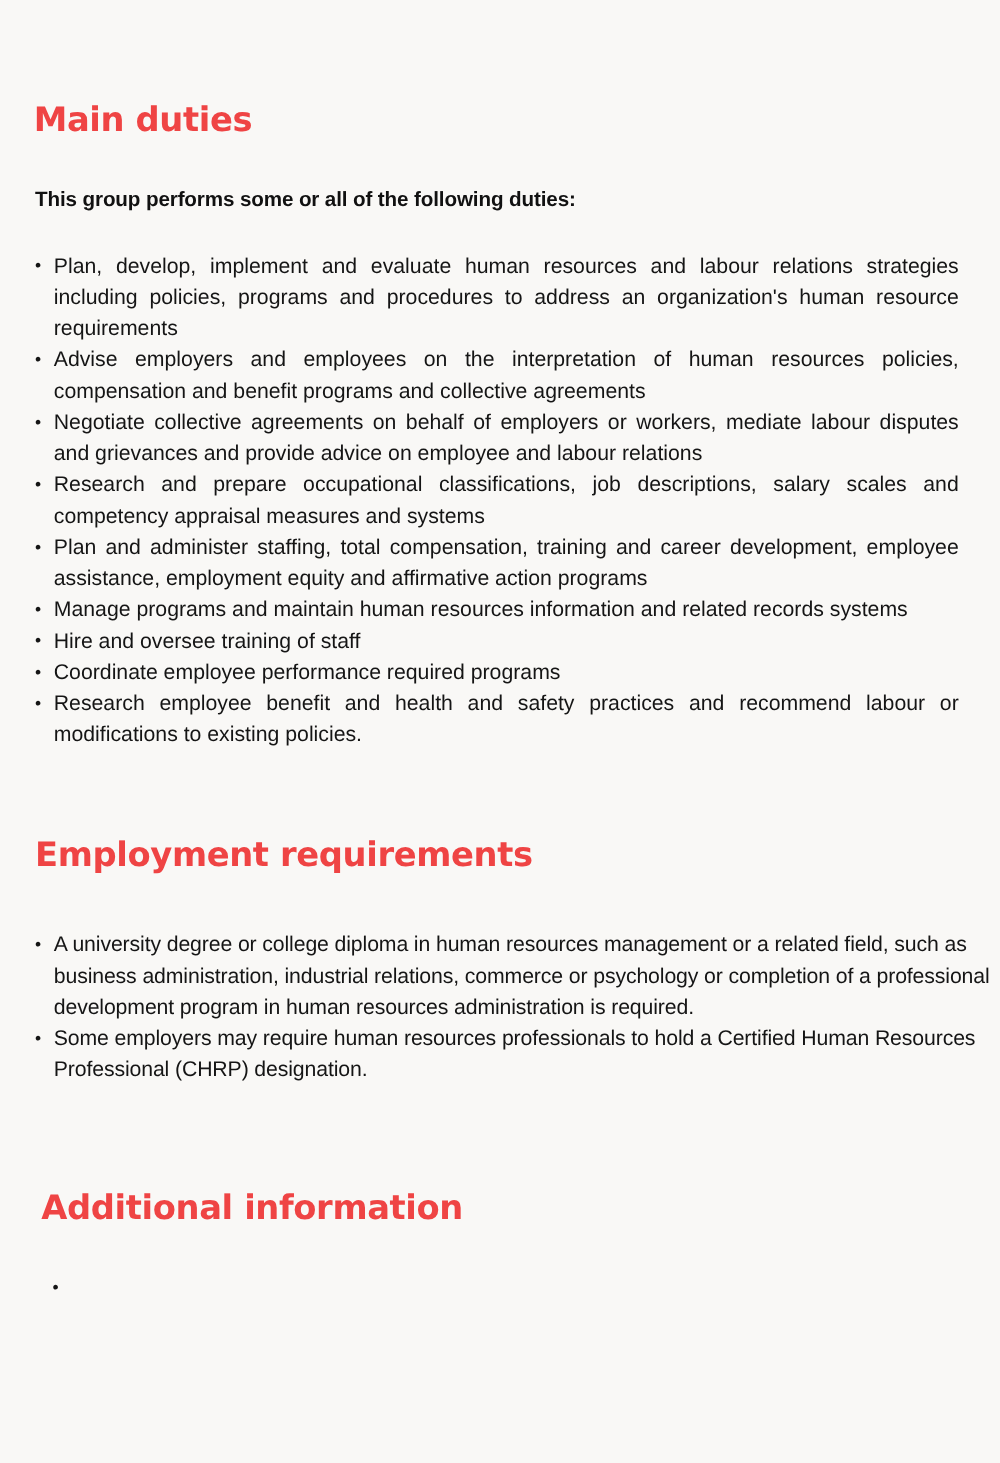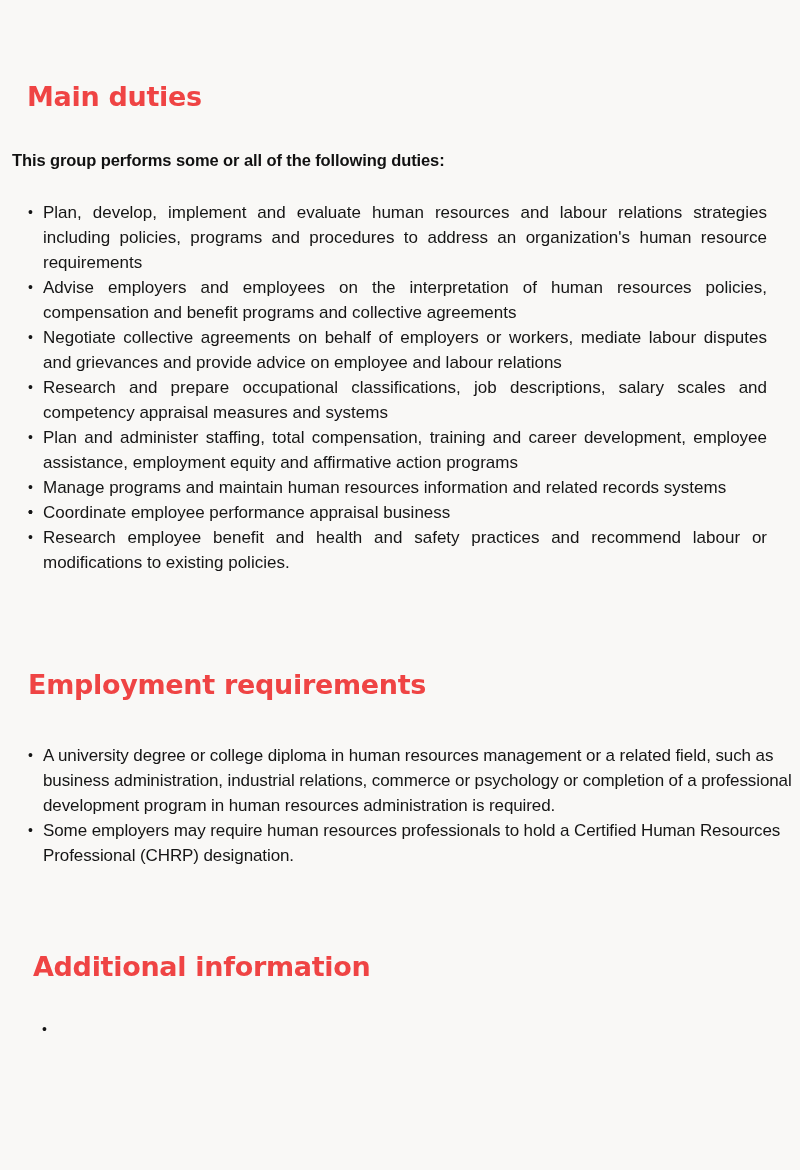--- a/index.html
+++ b/index.html
@@ -24,21 +24,21 @@
       letter-spacing: -0.3px;
       color: #ef4444;
       line-height: 1;
     }
     #h-main { left: 27px; top: 83px; }
     #h-emp { left: 28px; top: 671px; }
     #h-add { left: 33px; top: 917px; margin-top: 36px; }
 
     .intro {
       position: absolute;
-      left: 12px;
+      left: 28px;
       top: 151px;
       margin: 0;
       font-weight: bold;
       font-size: 16.5px;
       color: #111;
       letter-spacing: -0.1px;
     }
     ul.list {
       position: absolute;
       margin: 0;
@@ -84,22 +84,22 @@
 <h2 id="h-main" class="heading">Main duties</h2>
 <p class="intro">This group performs some or all of the following duties:</p>
 
 <ul id="list-duties" class="list">
   <li><span class="bullet">•</span><span>Plan, develop, implement and evaluate human resources and labour relations strategies including policies, programs and procedures to address an organization's human resource requirements</span></li>
   <li><span class="bullet">•</span><span>Advise employers and employees on the interpretation of human resources policies, compensation and benefit programs and collective agreements</span></li>
   <li><span class="bullet">•</span><span>Negotiate collective agreements on behalf of employers or workers, mediate labour disputes and grievances and provide advice on employee and labour relations</span></li>
   <li><span class="bullet">•</span><span>Research and prepare occupational classifications, job descriptions, salary scales and competency appraisal measures and systems</span></li>
   <li><span class="bullet">•</span><span>Plan and administer staffing, total compensation, training and career development, employee assistance, employment equity and affirmative action programs</span></li>
   <li><span class="bullet">•</span><span>Manage programs and maintain human resources information and related records systems</span></li>
-  <li><span class="bullet">•</span></li>
-  <li><span class="bullet">•</span><span>Coordinate employee performance appraisal business</span></li>
+  <li><span class="bullet">•</span><span>Hire and oversee training of staff</span></li>
+  <li><span class="bullet">•</span><span>Coordinate employee performance required programs</span></li>
   <li><span class="bullet">•</span><span>Research employee benefit and health and safety practices and recommend labour or modifications to existing policies.</span></li>
 </ul>
 
 <h2 id="h-emp" class="heading">Employment requirements</h2>
 
 <ul id="list-emp" class="list">
   <li><span class="bullet">•</span><span>A university degree or college diploma in human resources management or a related field, such as business administration, industrial relations, commerce or psychology or completion of a professional development program in human resources administration is required.</span></li>
   <li><span class="bullet">•</span><span>Some employers may require human resources professionals to hold a Certified Human Resources Professional (CHRP) designation.</span></li>
 </ul>
 

